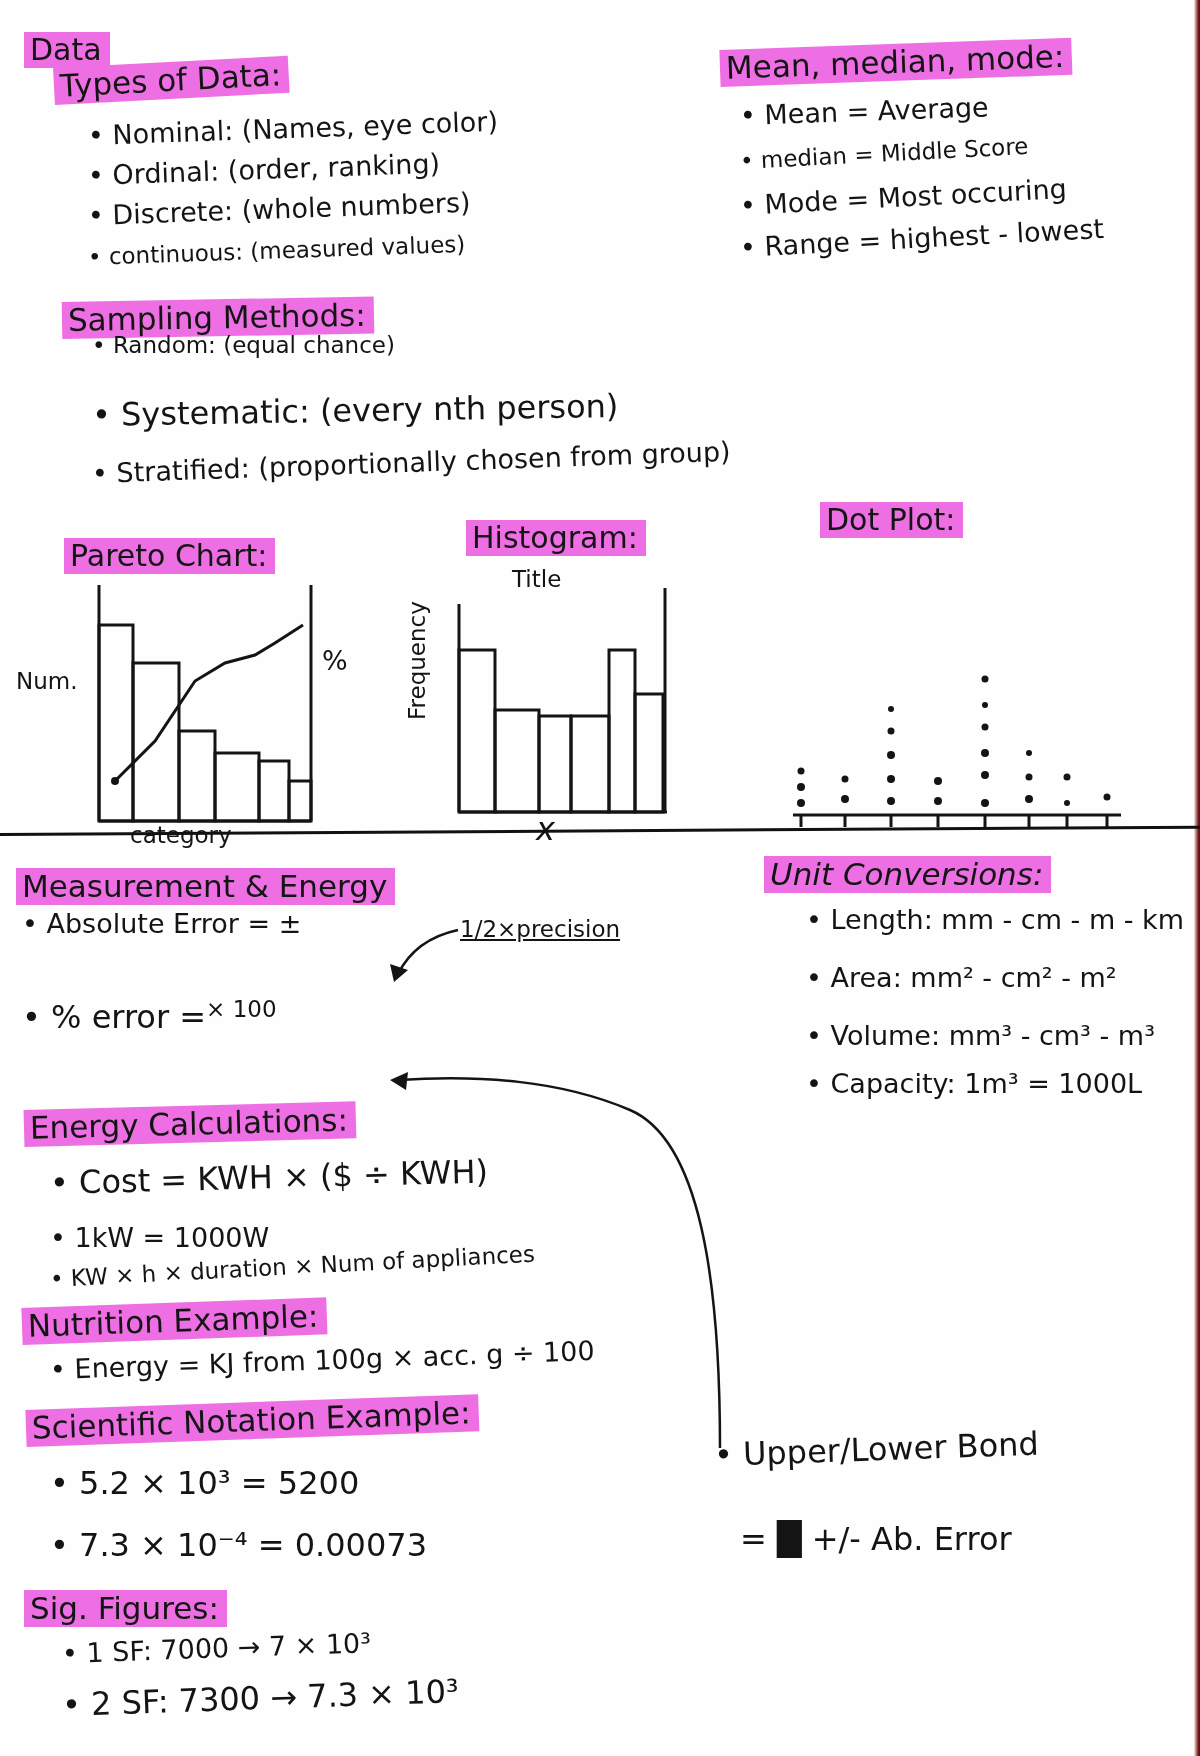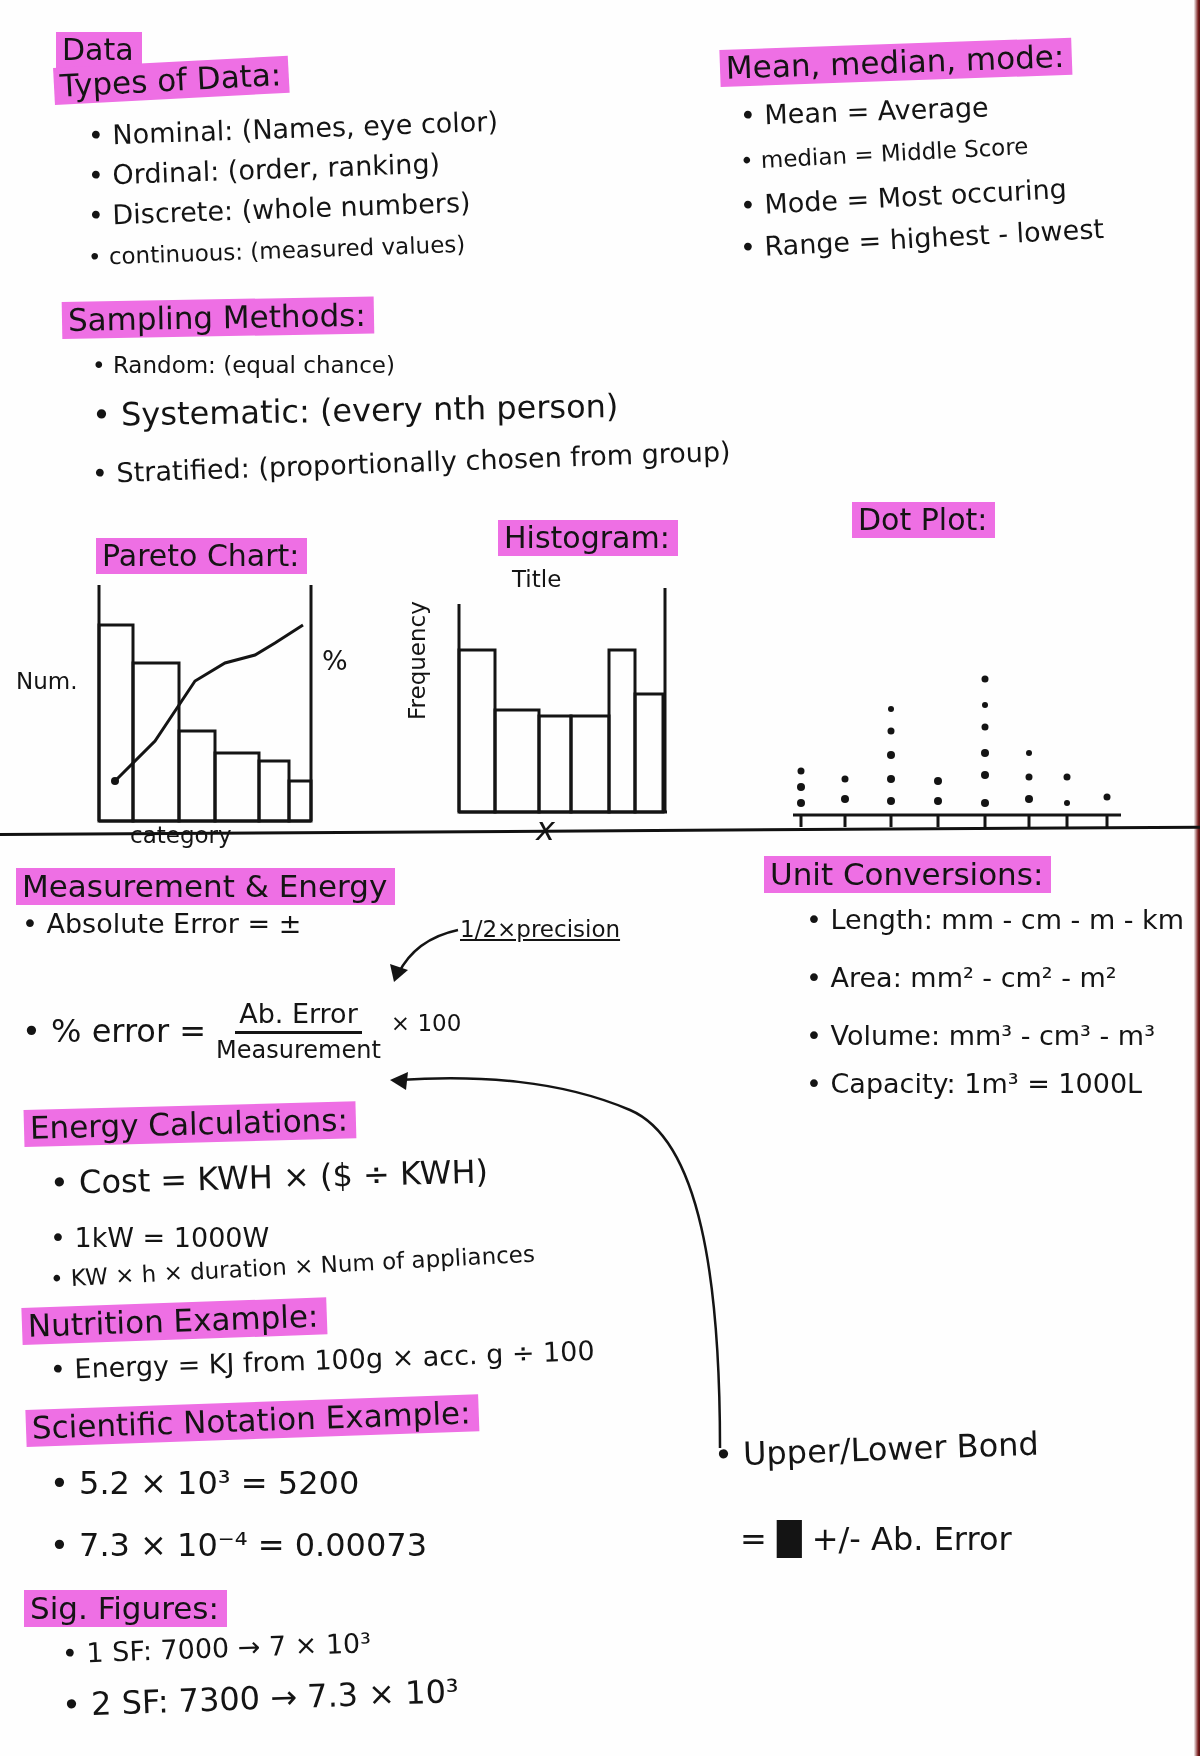--- a/index.html
+++ b/index.html
@@ -6,21 +6,21 @@
   body {
     width:1200px; height:1756px; position:relative; overflow:hidden;
     background:#fefefe;
     font-family:"DejaVu Sans", sans-serif;
     color:#141414;
   }
   .edge { position:absolute; right:0; top:0; width:6px; height:1756px;
           background:linear-gradient(to right,#f3eeee,#7a1d1d 70%,#4a1010); }
   .abs { position:absolute; white-space:nowrap; }
   .hl { background:#ee6fe4; padding:2px 8px 2px 6px; display:inline-block; line-height:1.05; }
-  .h1 { font-size:30px;margin-left:32px; }
+  .h1 { font-size:30px; }
   .h2 { font-size:31px; }
   .item { font-size:27px; }
   .item-sm { font-size:23px; }
   .item-lg { font-size:32px; }
   .bullet::before { content:"• "; }
   .divider { position:absolute; left:0; top:833px; width:1200px; height:3px; background:#111;
              transform:rotate(-0.35deg); transform-origin:left; }
   svg { position:absolute; overflow:visible; }
   .frac { display:inline-flex; flex-direction:column; align-items:center; vertical-align:middle; margin:0 10px; }
   .frac .num { border-bottom:3px solid #141414; padding:0 4px 2px; font-size:27px; }
@@ -47,21 +47,21 @@
   <span class="hl">Mean, median, mode:</span>
 </div>
 <div class="abs item bullet" style="left:740px;top:100px;transform:rotate(-2deg);transform-origin:left;">Mean = Average</div>
 <div class="abs item-sm bullet" style="left:740px;top:148px;transform:rotate(-3deg);transform-origin:left;">median = Middle Score</div>
 <div class="abs item bullet" style="left:740px;top:190px;transform:rotate(-3deg);transform-origin:left;">Mode = Most occuring</div>
 <div class="abs item bullet" style="left:740px;top:232px;transform:rotate(-3deg);transform-origin:left;">Range = highest - lowest</div>
 
 <div class="abs h2" style="left:62px;top:302px;transform:rotate(-1deg);transform-origin:left;">
   <span class="hl">Sampling Methods:</span>
 </div>
-<div class="abs item-sm bullet" style="left:92px;top:352px;">Random: (equal chance)</div>
+<div class="abs item-sm bullet" style="left:92px;top:332px;">Random: (equal chance)</div>
 <div class="abs item-lg bullet" style="left:92px;top:396px;transform:rotate(-1deg);transform-origin:left;">Systematic: (every nth person)</div>
 <div class="abs item bullet" style="left:92px;top:458px;transform:rotate(-2deg);transform-origin:left;">Stratified: (proportionally chosen from group)</div>
 
 <div class="abs h1" style="left:64px;top:538px;">
   <span class="hl">Pareto Chart:</span>
 </div>
 <div class="abs h1" style="left:466px;top:520px;">
   <span class="hl">Histogram:</span>
 </div>
 <div class="abs item-sm" style="left:512px;top:566px;">Title</div>
@@ -146,37 +146,33 @@
 
 <div class="divider"></div>
 
 <div class="abs h2" style="left:16px;top:868px;">
   <span class="hl">Measurement &amp; Energy</span>
 </div>
 <div class="abs item-sm" style="left:460px;top:916px;text-decoration:underline;">1/2×precision</div>
 <div class="abs item bullet" style="left:22px;top:908px;">Absolute Error = ±</div>
 <div class="abs" style="left:22px;top:998px;display:flex;align-items:center;">
   <span class="item-lg bullet">% error =</span>
-  <span class="frac">
-    <span class="num">Ab. Error</span>
-    <span class="den">Measurement</span>
-  </span>
   <span class="item-sm" style="margin-top:-16px;text-align:right;">× 100</span>
 </div>
 
 <svg style="left:0;top:0;" width="1200" height="1756" viewBox="0 0 1200 1756">
   <g fill="none" stroke="#141414" stroke-width="2.5">
     <path d="M458,930 C430,936 410,950 398,974"></path>
     <path d="M720,1448 C720,1280 700,1140 630,1110 C560,1080 480,1075 398,1080"></path>
   </g>
   <polygon points="394,982 390,964 408,970" fill="#141414"></polygon>
   <polygon points="390,1080 408,1072 406,1090" fill="#141414"></polygon>
 </svg>
 
-<div class="abs h2" style="left:764px;top:856px;">
+<div class="abs h2" style="left:764px;top:856px;font-style:italic;">
   <span class="hl">Unit Conversions:</span>
 </div>
 <div class="abs item bullet" style="left:806px;top:904px;">
   <span>Length:</span>
   <span>mm - cm - m - km</span>
 </div>
 <div class="abs item bullet" style="left:806px;top:962px;">
   <span>Area:</span>
   <span>mm² - cm² - m²</span>
 </div>

